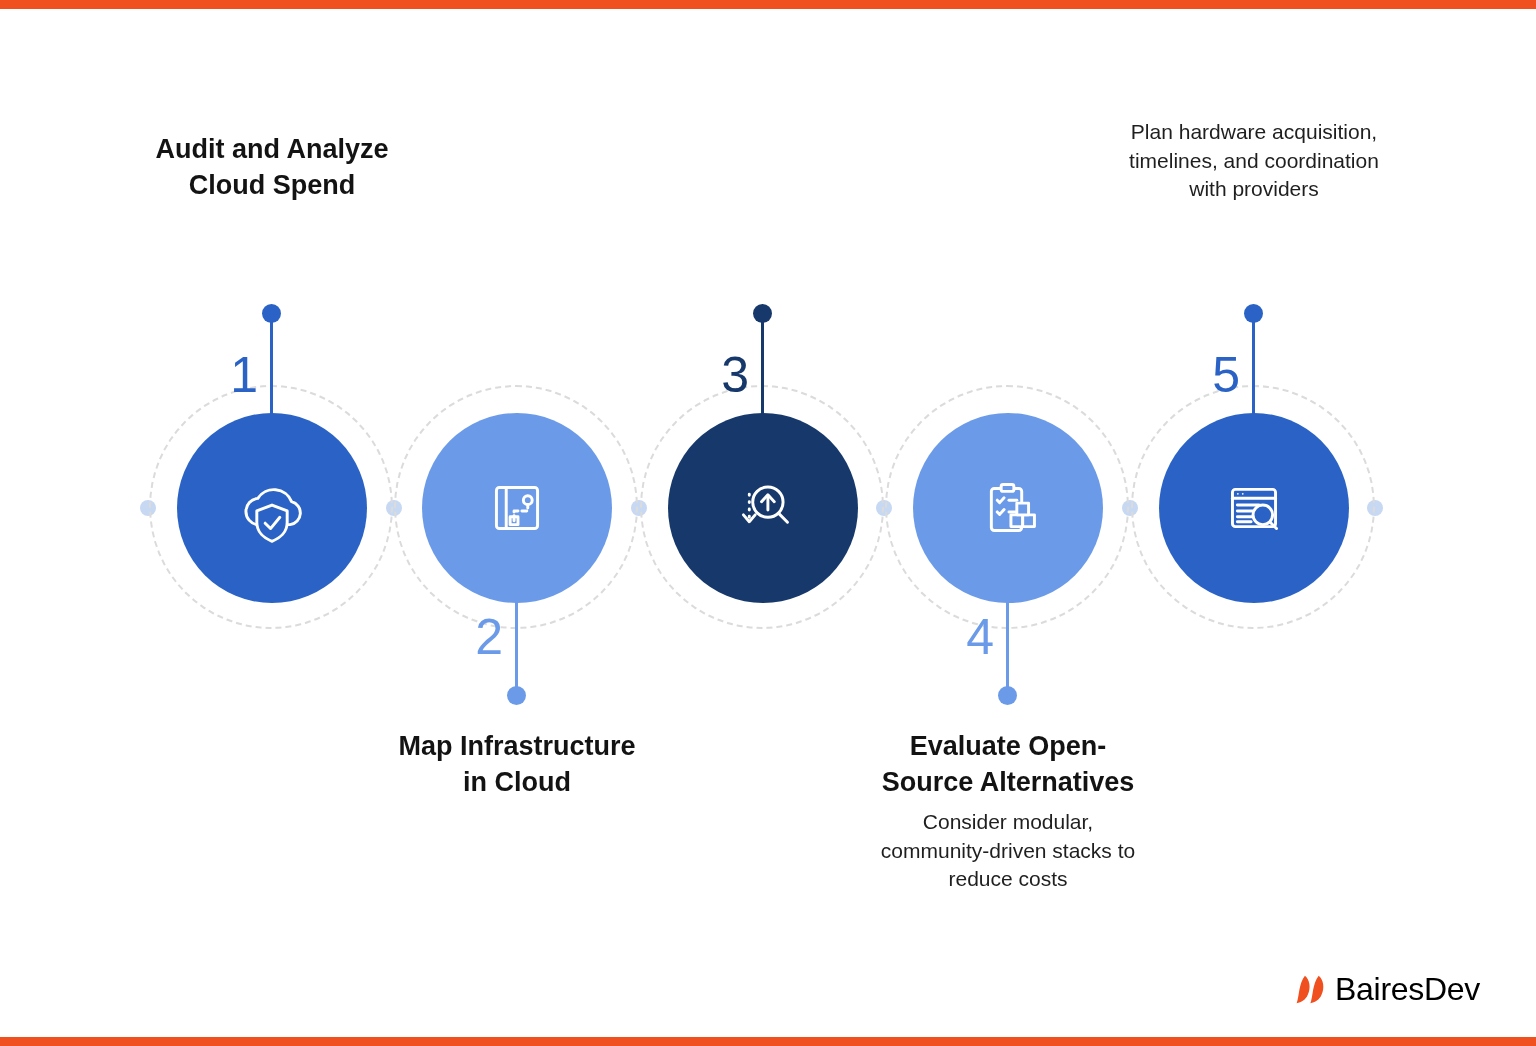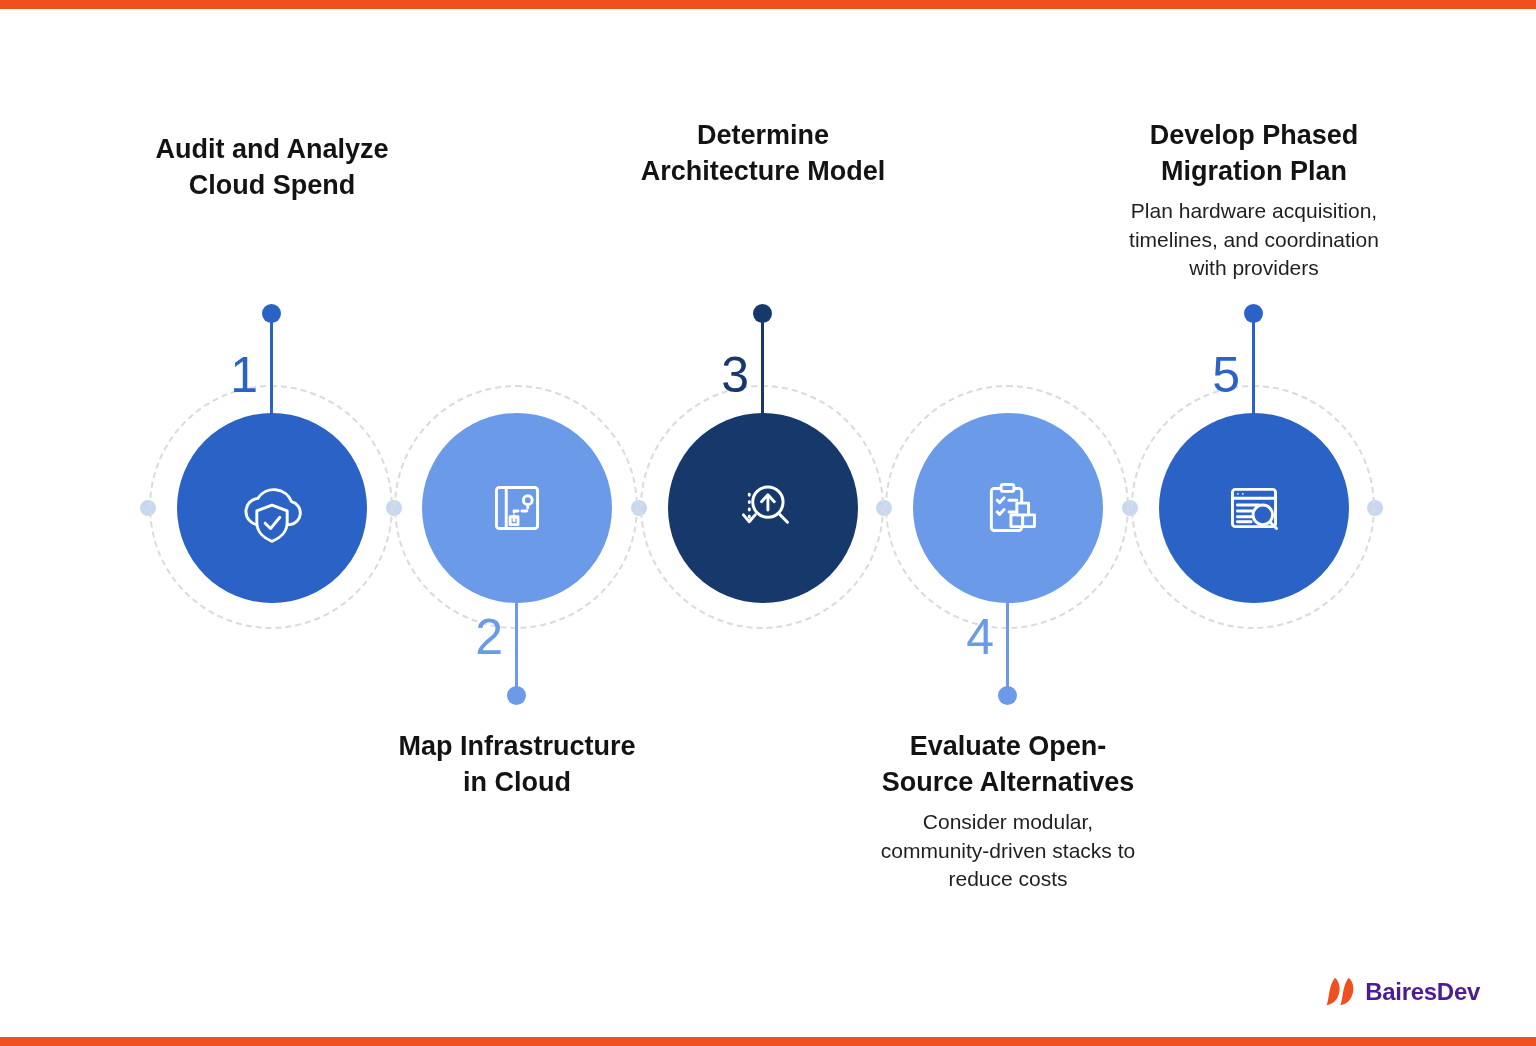--- a/index.html
+++ b/index.html
@@ -50,21 +50,21 @@
   .c-med-bg{background:#2A63C5;}
   .c-light-bg{background:#6B9BE8;}
   .c-dark-bg{background:#16386B;}
   .c-med-txt{color:#2A63C5;}
   .c-light-txt{color:#6B9BE8;}
   .c-dark-txt{color:#16386B;}
 
   .cdot{position:absolute;top:500px;width:16px;height:16px;border-radius:50%;background:#C7D8F3;}
 
   .brand{position:absolute;right:56px;bottom:38px;display:flex;align-items:center;gap:9px;}
-  .brand-text{font-size:24px;font-weight:700;color:#4c1d95;letter-spacing:-0.3px;}
+  .brand-text{font-size:32px;font-weight:400;color:#000000;letter-spacing:-0.3px;}
 </style>
 </head>
 <body>
 
 <div class="canvas">
 
   <div class="accent-bar top"></div>
   <div class="accent-bar bottom"></div>
 
   <div class="cdot" style="left:140px"></div>
@@ -121,22 +121,20 @@
       <svg viewBox="0 0 96 96" width="94" height="94" fill="none" stroke="#fff" stroke-width="3" stroke-linecap="round" stroke-linejoin="round">
         <circle cx="53" cy="42" r="15.5"></circle>
         <path d="M64 53.5 L73 62.5"></path>
         <path d="M53 50 V36"></path>
         <path d="M46.5 41.5 L53 34.5 L59.5 41.5"></path>
         <path d="M34 34 V59" stroke-dasharray="1 6.5"></path>
         <path d="M28 55 L34 62 L40 55"></path>
       </svg>
     </div>
     <div class="text">
-      <h3 class="title">Determine
-Architecture Model</h3>
     </div>
   </section>
 
   <section class="step down" style="--cx:1008px">
     <div class="ring"></div>
     <div class="stem c-light-bg"></div>
     <div class="node c-light-bg"></div>
     <div class="num c-light-txt">4</div>
     <div class="circle c-light-bg">
       <svg viewBox="0 0 96 96" width="94" height="94" fill="none" stroke="#fff" stroke-width="3" stroke-linecap="round" stroke-linejoin="round">
@@ -173,22 +171,20 @@
         <circle cx="36.5" cy="33.5" r="0.9" fill="#fff" stroke="none"></circle>
         <path d="M31 45 H53"></path>
         <path d="M31 51 H49"></path>
         <path d="M31 57 H47"></path>
         <path d="M31 62 H45"></path>
         <circle cx="57" cy="55" r="10" fill="#2A63C5"></circle>
         <path d="M64.5 62.5 L71 69"></path>
       </svg>
     </div>
     <div class="text">
-      <h3 class="title">Develop Phased
-Migration Plan</h3>
       <p class="desc">Plan hardware acquisition,
 timelines, and coordination
 with providers</p>
     </div>
   </section>
 
   <div class="brand">
     <svg viewBox="0 0 36 36" width="33" height="33">
       <path d="M13 3 C18 7 20 16 16 24 C14 29 9 32 4 33 C7 25 6 12 13 3 Z" fill="#F0501F"></path>
       <path d="M28 3 C33 7 35 16 31 24 C29 29 24 32 19 33 C22 25 21 12 28 3 Z" fill="#F0501F"></path>

